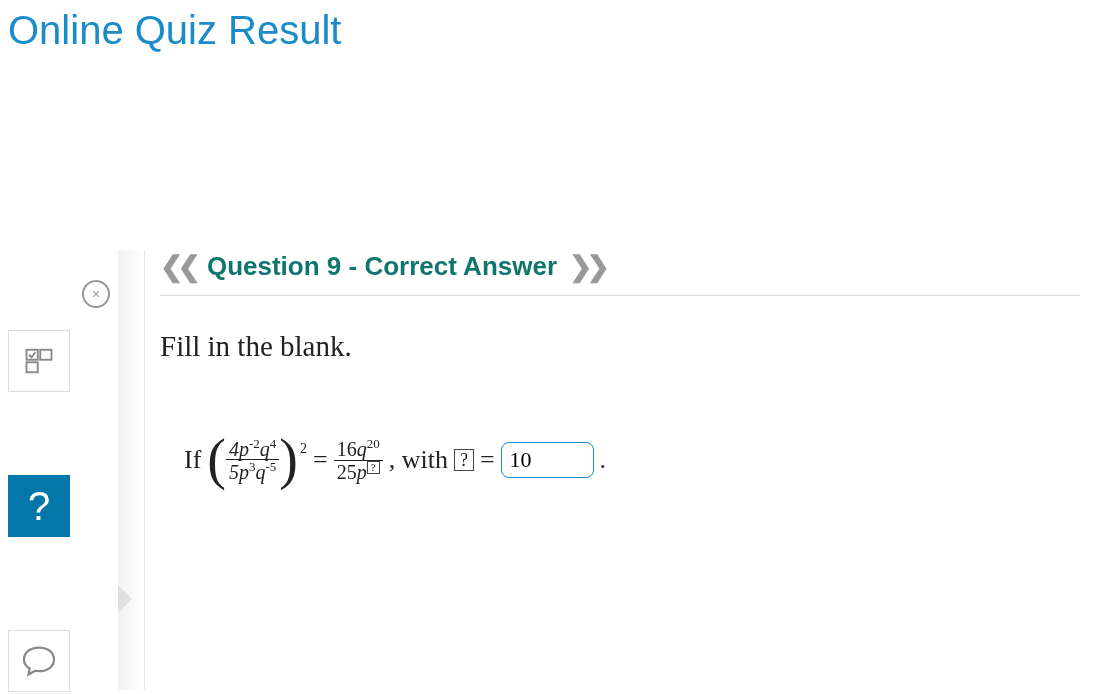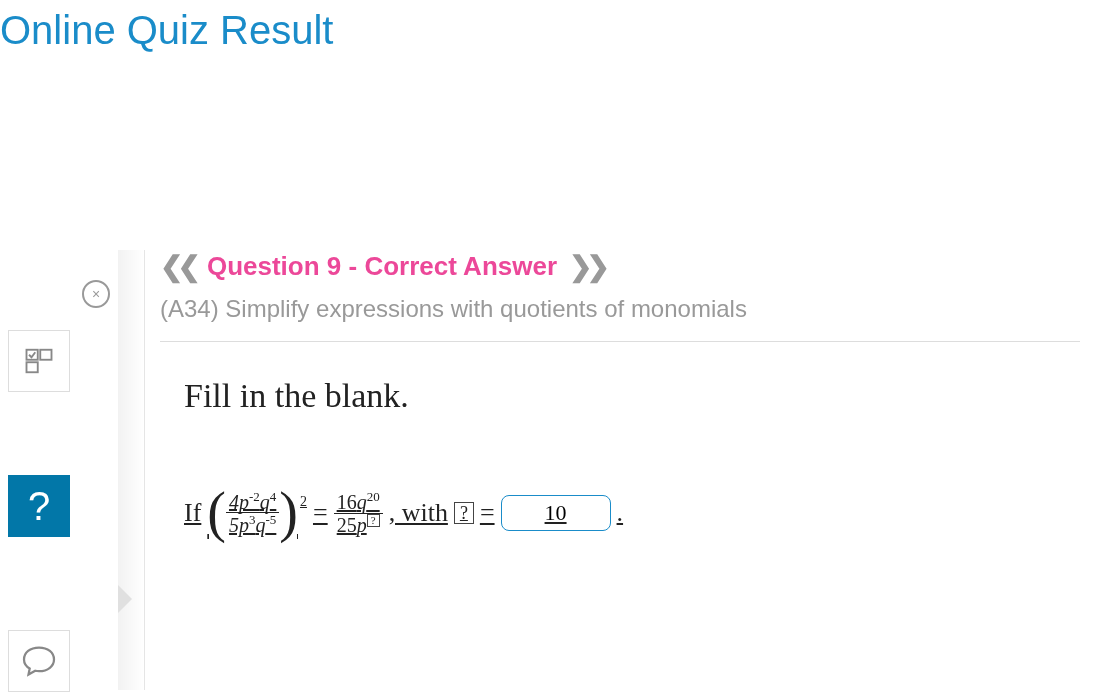--- a/index.html
+++ b/index.html
@@ -1,46 +1,46 @@
 <!DOCTYPE html>
 <html><head>
 <meta charset="utf-8">
 <style>
   * { box-sizing: border-box; margin: 0; padding: 0; }
   body { font-family: Arial, Helvetica, sans-serif; background: #fff; width: 1105px; height: 694px; overflow: hidden; position: relative; }
-  .page-title { color: #1a8cc9; font-size: 40px; font-weight: 400; padding: 8px 0 0 0; }
+  .page-title { color: #1a8cc9; font-size: 40px; font-weight: 400; padding: 8px 0 0 8px; }
   .main-wrap { position: absolute; top: 250px; left: 0; right: 0; }
   .sidebar { position: absolute; left: 0; top: 0; width: 145px; }
   .circle-x { position: absolute; left: 82px; top: 30px; width: 28px; height: 28px; border: 2px solid #999; border-radius: 50%; display: flex; align-items: center; justify-content: center; font-size: 14px; color: #999; background: #fff; z-index: 2; }
   .side-btn { position: absolute; width: 62px; height: 62px; border: 1px solid #ddd; background: #fff; display: flex; align-items: center; justify-content: center; }
   .side-btn.results { left: 8px; top: 80px; }
   .side-btn.help { left: 8px; top: 225px; background: #0277a8; border-color: #0277a8; color: #fff; font-size: 40px; }
   .side-btn.chat { left: 8px; top: 380px; border-radius: 0; }
   .results svg { width: 30px; height: 30px; }
   .chat svg { width: 36px; height: 36px; }
   .divider-vert { position: absolute; left: 118px; top: 0; width: 27px; height: 440px; border-right: 1px solid #e5e5e5; background: linear-gradient(to right, #f2f2f2, #fff); }
   .divider-notch { position: absolute; left: 118px; top: 335px; width: 0; height: 0; border-top: 14px solid transparent; border-bottom: 14px solid transparent; border-left: 14px solid #e0e0e0; z-index: 3; }
   .content { position: absolute; left: 160px; top: 0; right: 0; }
   .q-header { display: flex; align-items: center; gap: 12px; margin-bottom: 12px; }
   .nav-arrow { font-size: 28px; color: #999; font-weight: bold; letter-spacing: -6px; cursor: pointer; user-select: none; }
-  .q-title { font-size: 26px; color: #ec4899; font-weight: bold; }
+  .q-title { font-size: 26px; color: #0f766e; font-weight: bold; }
   .q-subtitle { font-size: 24px; color: #999; font-weight: 400; margin-bottom: 18px; }
   .hr { border: none; border-top: 1px solid #ddd; margin-bottom: 30px; width: 920px; }
-  .instruction { font-family: Georgia, 'Times New Roman', serif; font-size: 34px; color: #222; line-height: 1.4; margin-left: 24px; margin-bottom: 70px; }
-  .math-line { font-family: Georgia, 'Times New Roman', serif; font-size: 26px; color: #222; margin-left: 24px; display: flex; align-items: center; gap: 6px; text-decoration: underline; }
+  .instruction { font-family: Georgia, 'Times New Roman', serif; font-size: 29px; color: #222; line-height: 1.4; margin-bottom: 70px; }
+  .math-line { font-family: Georgia, 'Times New Roman', serif; font-size: 26px; color: #222; margin-left: 24px; display: flex; align-items: center; gap: 6px; }
   .frac { display: inline-flex; flex-direction: column; align-items: center; font-size: 20px; line-height: 1.1; vertical-align: middle; }
   .frac .num, .frac .den { padding: 0 3px; white-space: nowrap; }
   .frac .bar { width: 100%; border-top: 1.5px solid #222; }
   .paren-group { display: inline-flex; align-items: center; }
   .big-paren { font-size: 56px; font-weight: 300; font-family: 'Times New Roman', serif; line-height: 0.8; }
   .outer-exp { font-size: 14px; align-self: flex-start; margin-top: 4px; margin-left: 2px; }
   sup { font-size: 0.65em; }
   .box-unknown { display: inline-block; border: 1.5px solid #444; padding: 1px 5px; font-size: 18px; line-height: 1; }
   .box-unknown.small { font-size: 11px; padding: 0px 3px; vertical-align: super; }
-  .answer-input { border: 1.5px solid #1a8cc9; border-radius: 8px; padding: 4px 8px; font-size: 22px; font-family: Georgia, serif; width: 110px; height: 36px; text-align: center; }
+  .answer-input { border: 1.5px solid #1a8cc9; border-radius: 8px; padding: 4px 8px; font-size: 22px; font-family: Georgia, serif; width: 93px; height: 36px; }
 </style>
 </head>
 <body>
 
 <h1 class="page-title">Online Quiz Result</h1>
 
 <div class="main-wrap">
   <div class="sidebar">
     <div class="divider-vert"></div>
     <div class="divider-notch"></div>
@@ -59,24 +59,20 @@
         <path d="M12 3 C6 3 2 6.5 2 11 C2 13.5 3.5 15.7 5.8 17 L5 21 L9.5 18.5 C10.3 18.7 11.1 18.8 12 18.8 C18 18.8 22 15.3 22 11 C22 6.5 18 3 12 3 Z" fill="none" stroke="#888" stroke-width="1.5"></path>
       </svg>
     </div>
   </div>
 
   <div class="content">
     <div class="q-header">
       <span class="nav-arrow">❮❮</span>
       <span class="q-title">Question 9 - Correct Answer</span>
       <span class="nav-arrow">❯❯</span>
-    </div>
-    <div class="q-subtitle">
-      <span>(A34)</span>
-      <span>Simplify expressions with quotients of monomials</span>
     </div>
     <hr class="hr">
     <div class="instruction">
       <div>Fill in the blank.</div>
     </div>
 
     <div class="math-line">
       <span>If</span>
       <span class="paren-group">
         <span class="big-paren">(</span>

